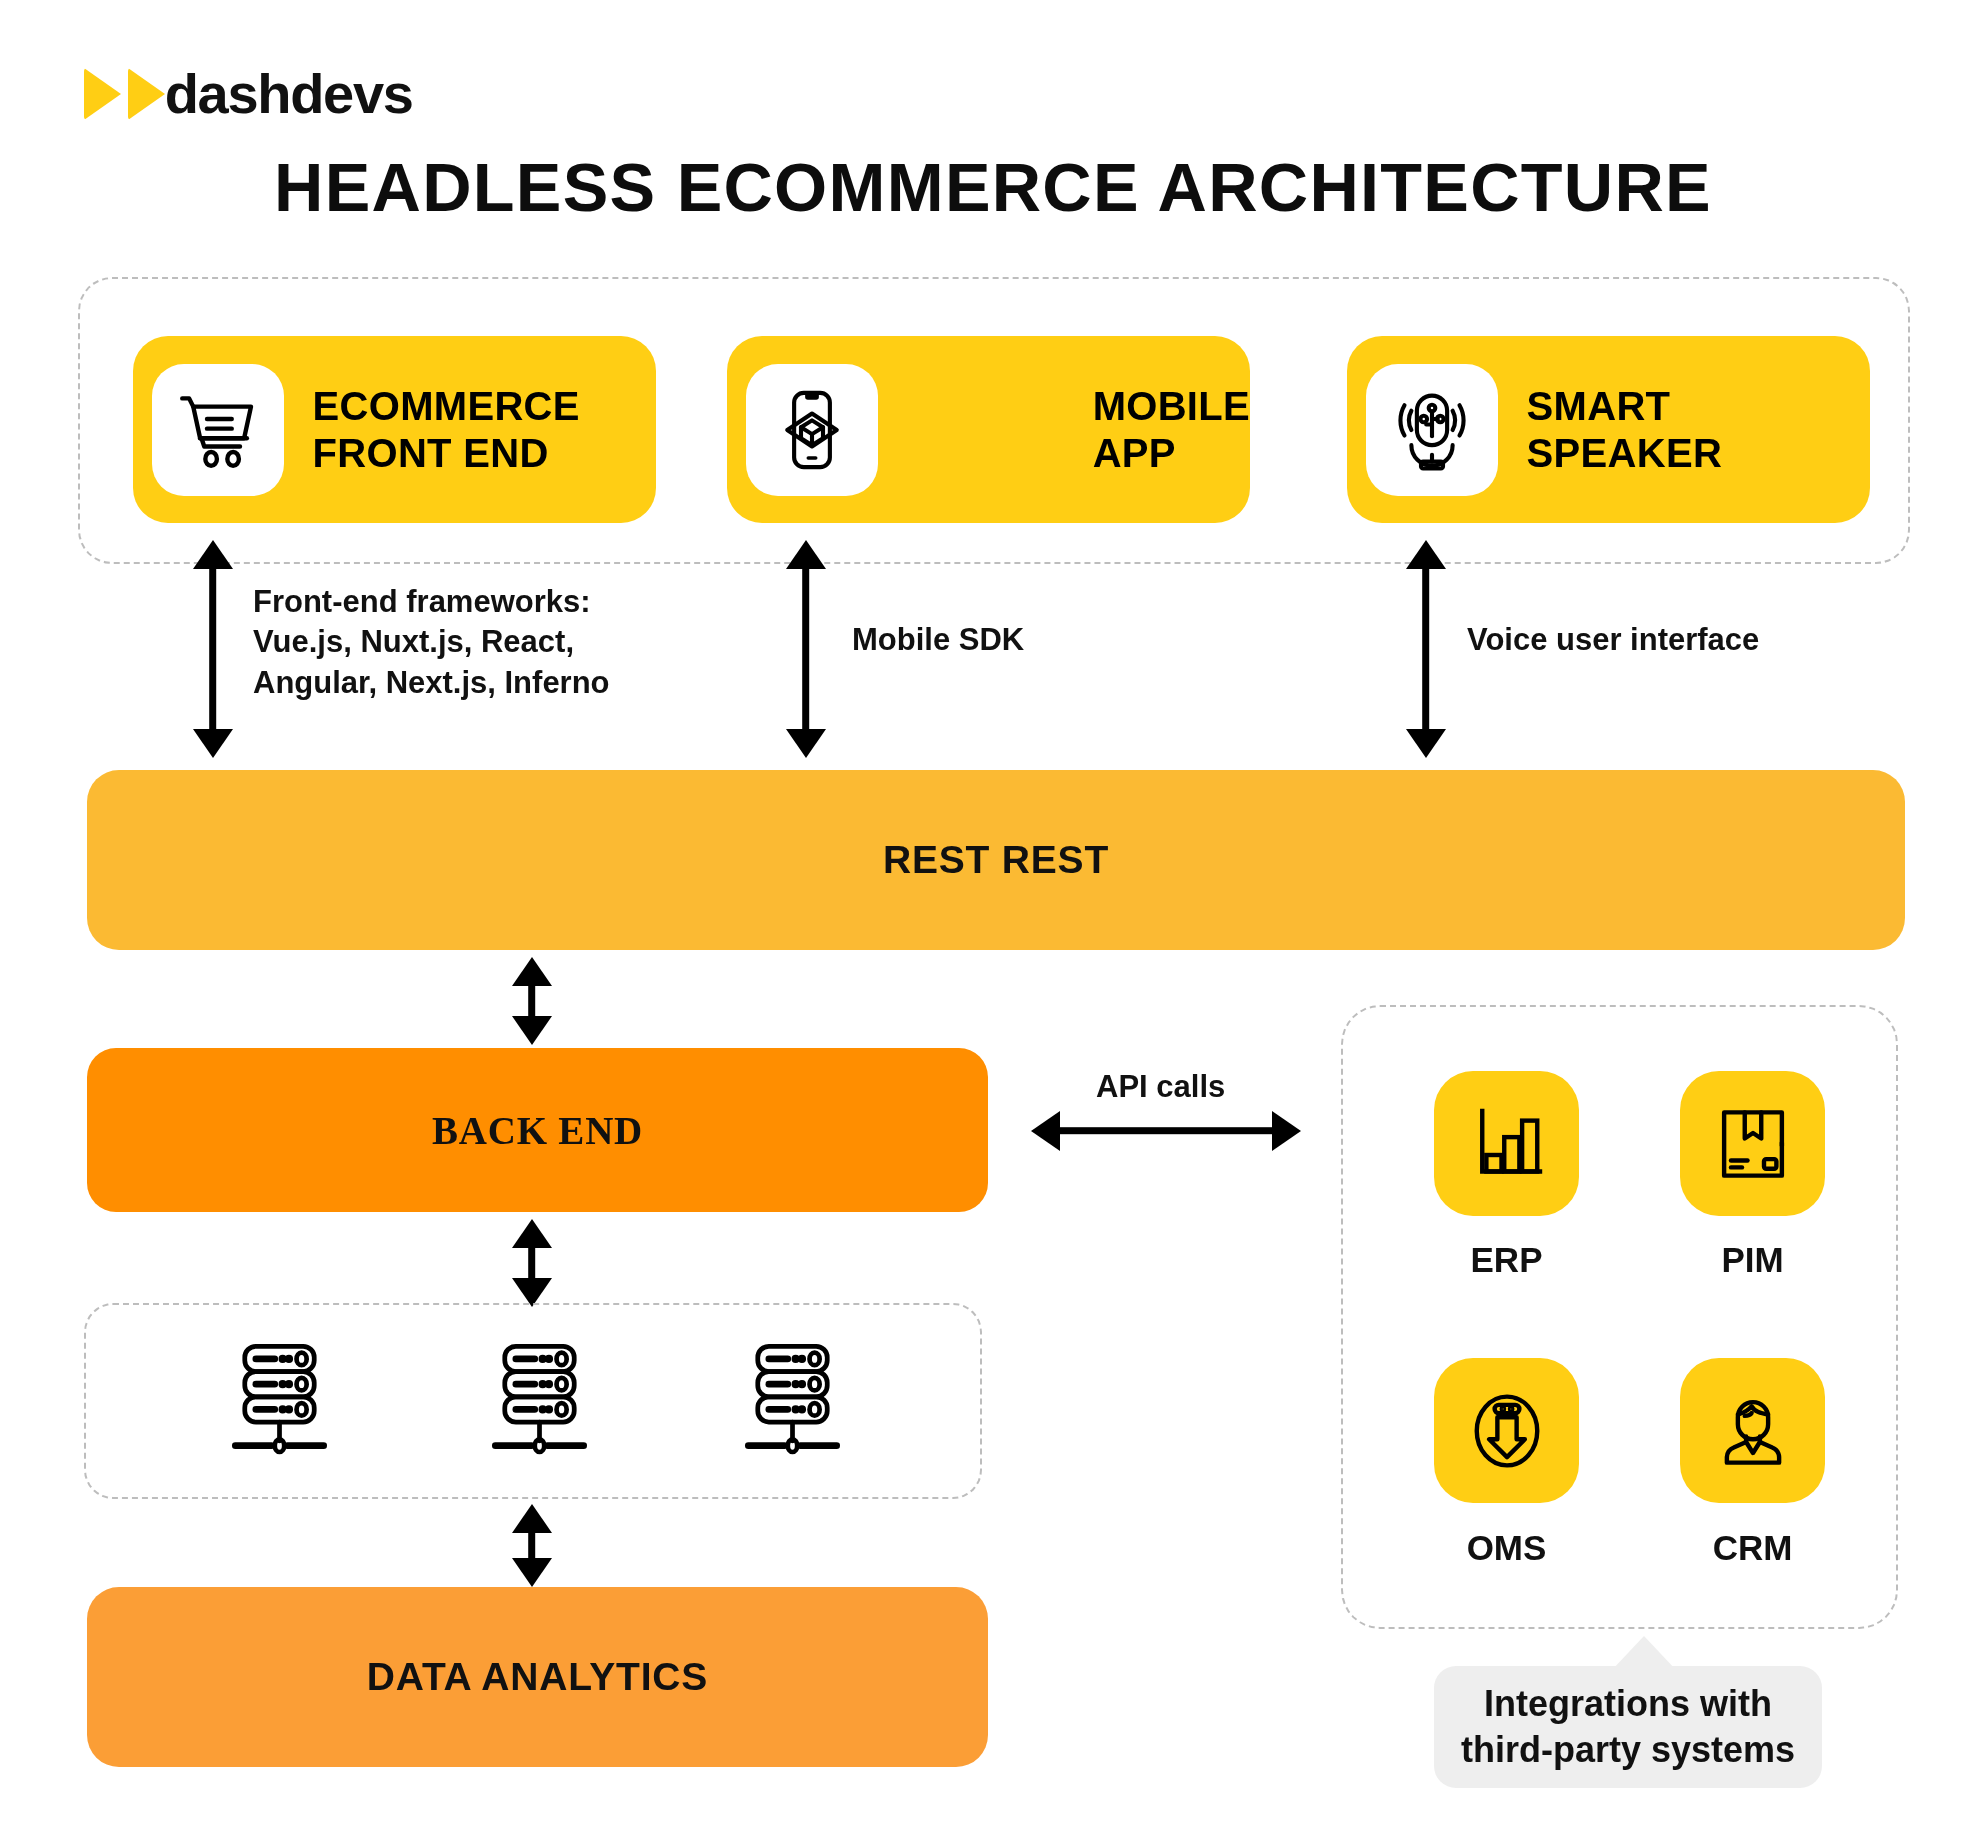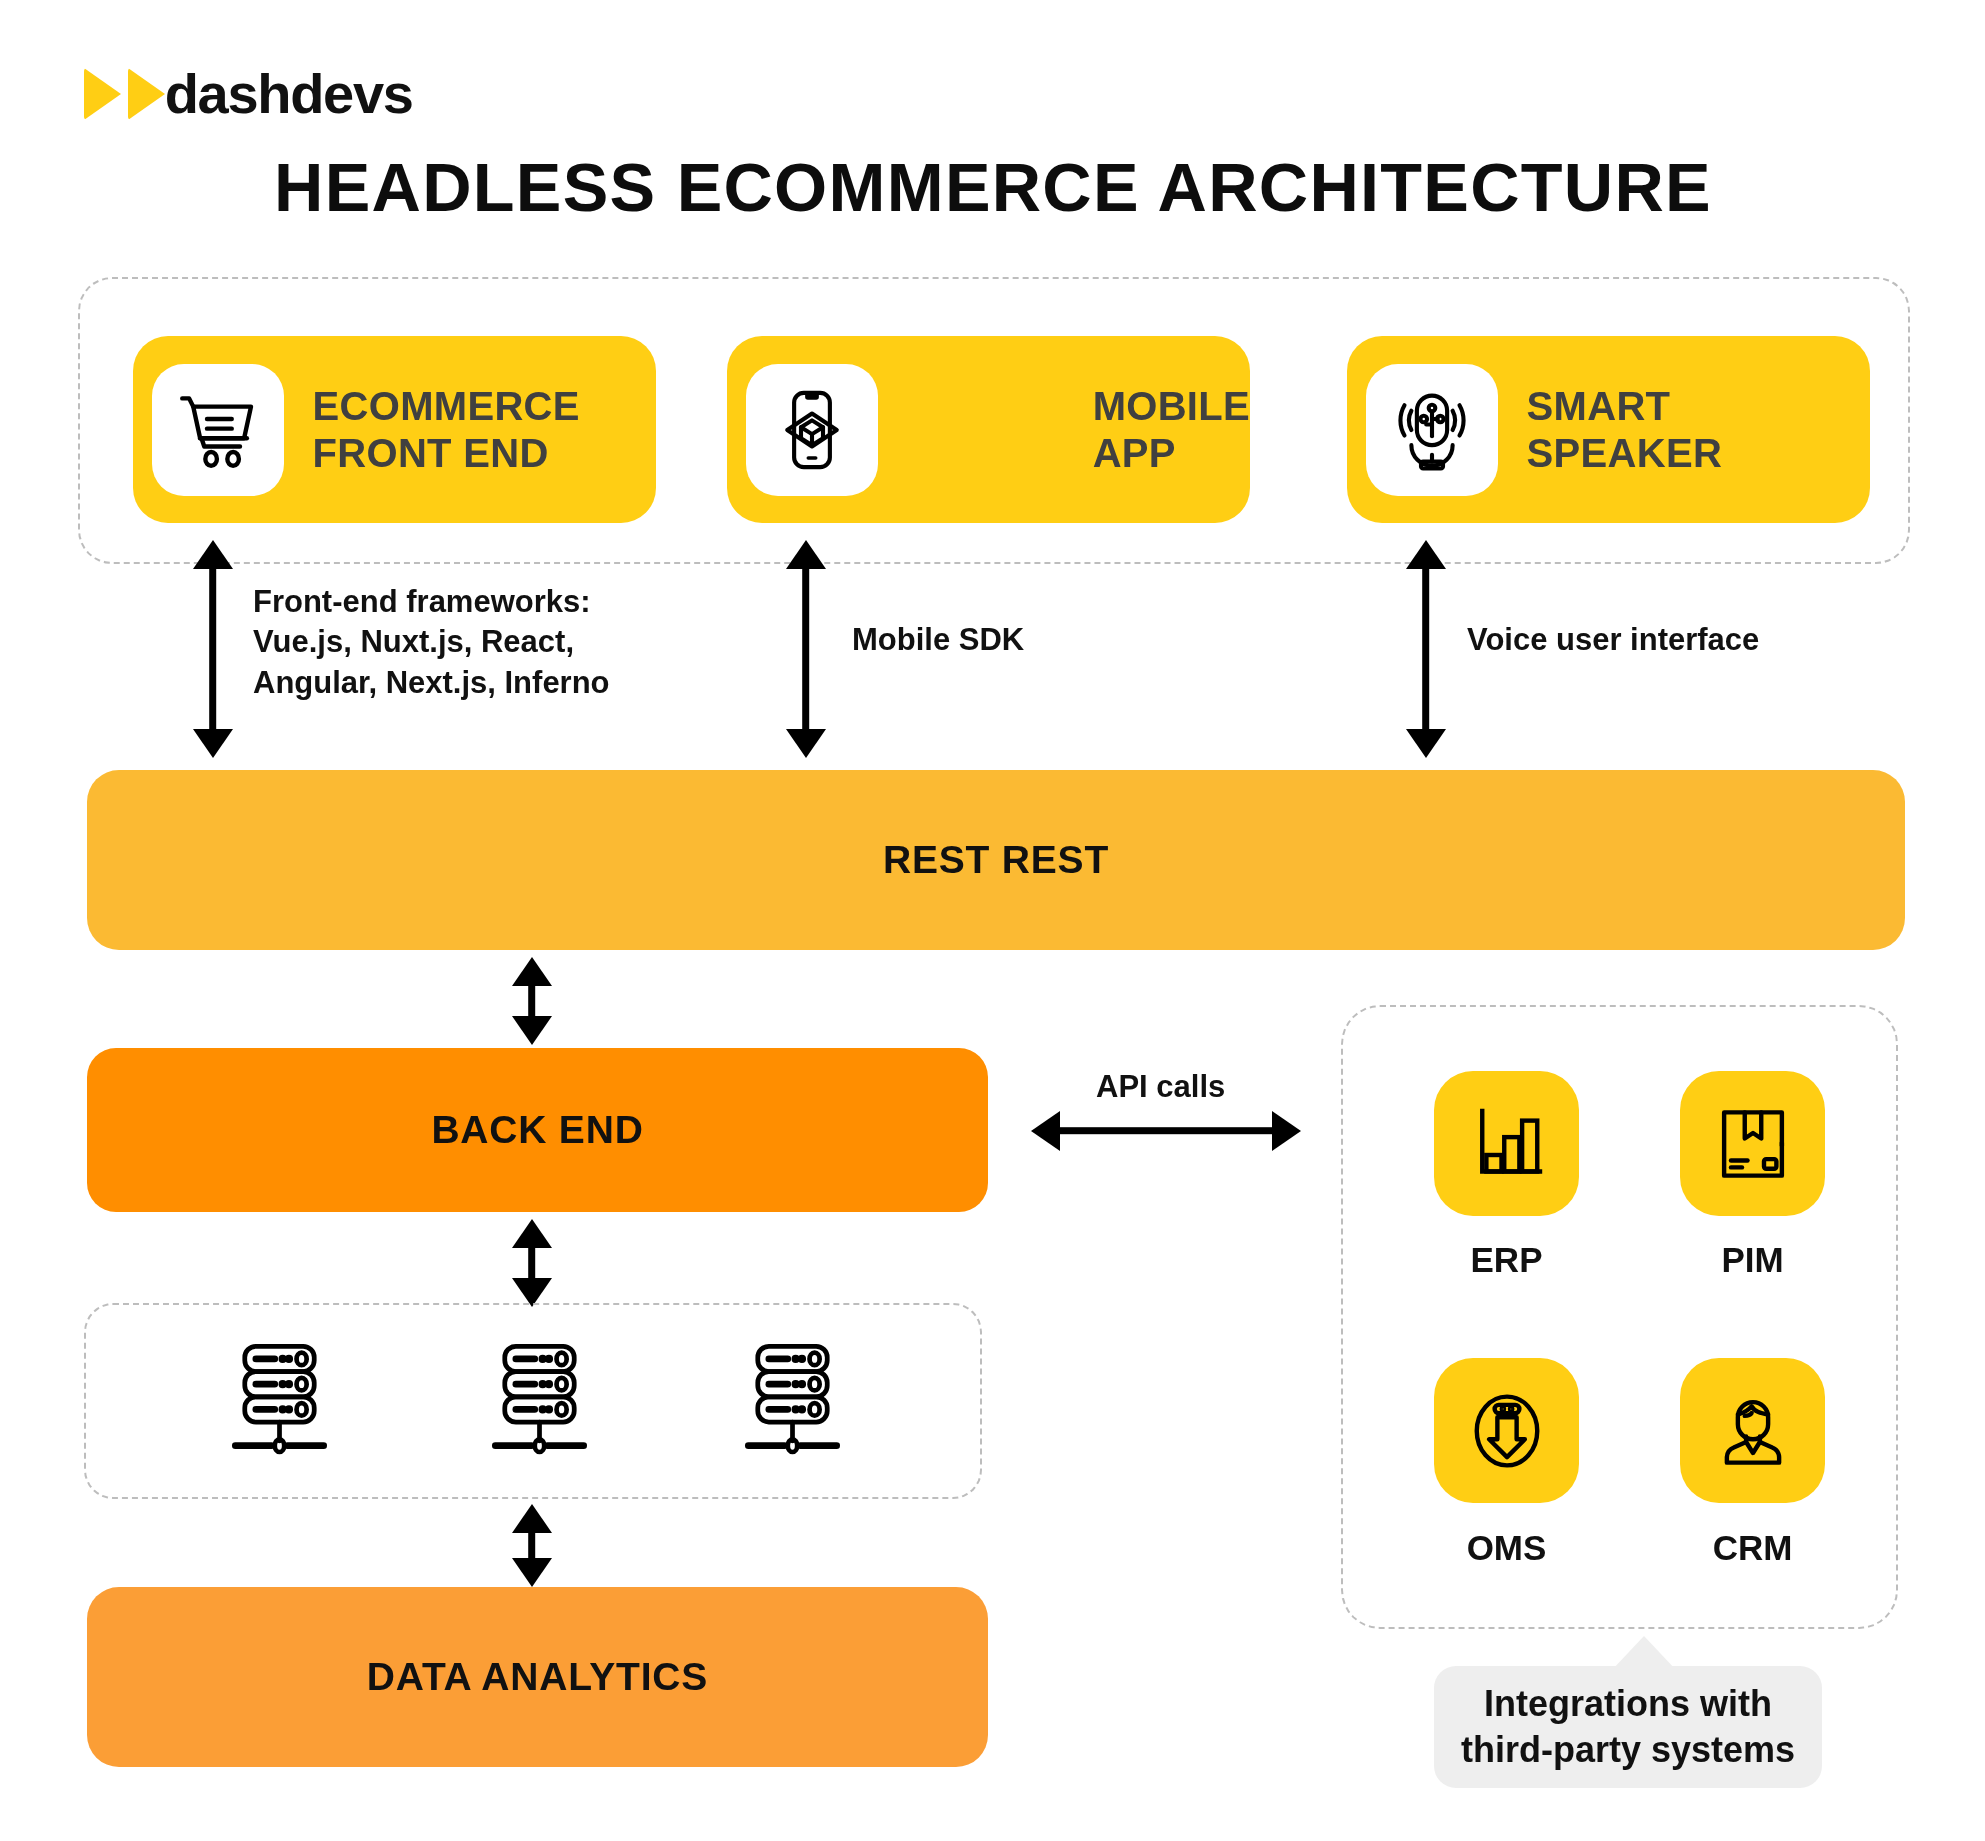--- a/index.html
+++ b/index.html
@@ -66,39 +66,40 @@
     background: #ffffff;
     border-radius: 32px;
     flex: 0 0 auto;
     display: flex; align-items: center; justify-content: center;
   }
   .channel-label {
     margin-left: 29px;
     font-size: 40px; font-weight: bold;
     line-height: 1.16;
     letter-spacing: 0.3px;
-    color: #404040;
+    color: #000000;
     white-space: pre-line;
   }
 
   
   .bar {
     position: absolute;
     display: flex; align-items: center; justify-content: center;
     font-size: 39px; font-weight: bold; letter-spacing: 0.8px;
     color: #111111;
     border-radius: 29px;
   }
   #bar-rest {
     left: 87px; top: 770px; width: 1818px; height: 180px;
     background: #FBBA33; border-radius: 32px;
   }
   #bar-backend {
     left: 87px; top: 1048px; width: 901px; height: 164px;
     background: #FF8E00;
+    font-family: Liberation Serif, serif;
   }
   #bar-analytics {
     left: 87px; top: 1587px; width: 901px; height: 180px;
     background: #FB9E36; border-radius: 32px;
   }
 
   
   .arrow-v { position: absolute; }
   .arrow-v .shaft {
     position: absolute; left: 50%; transform: translateX(-50%);

